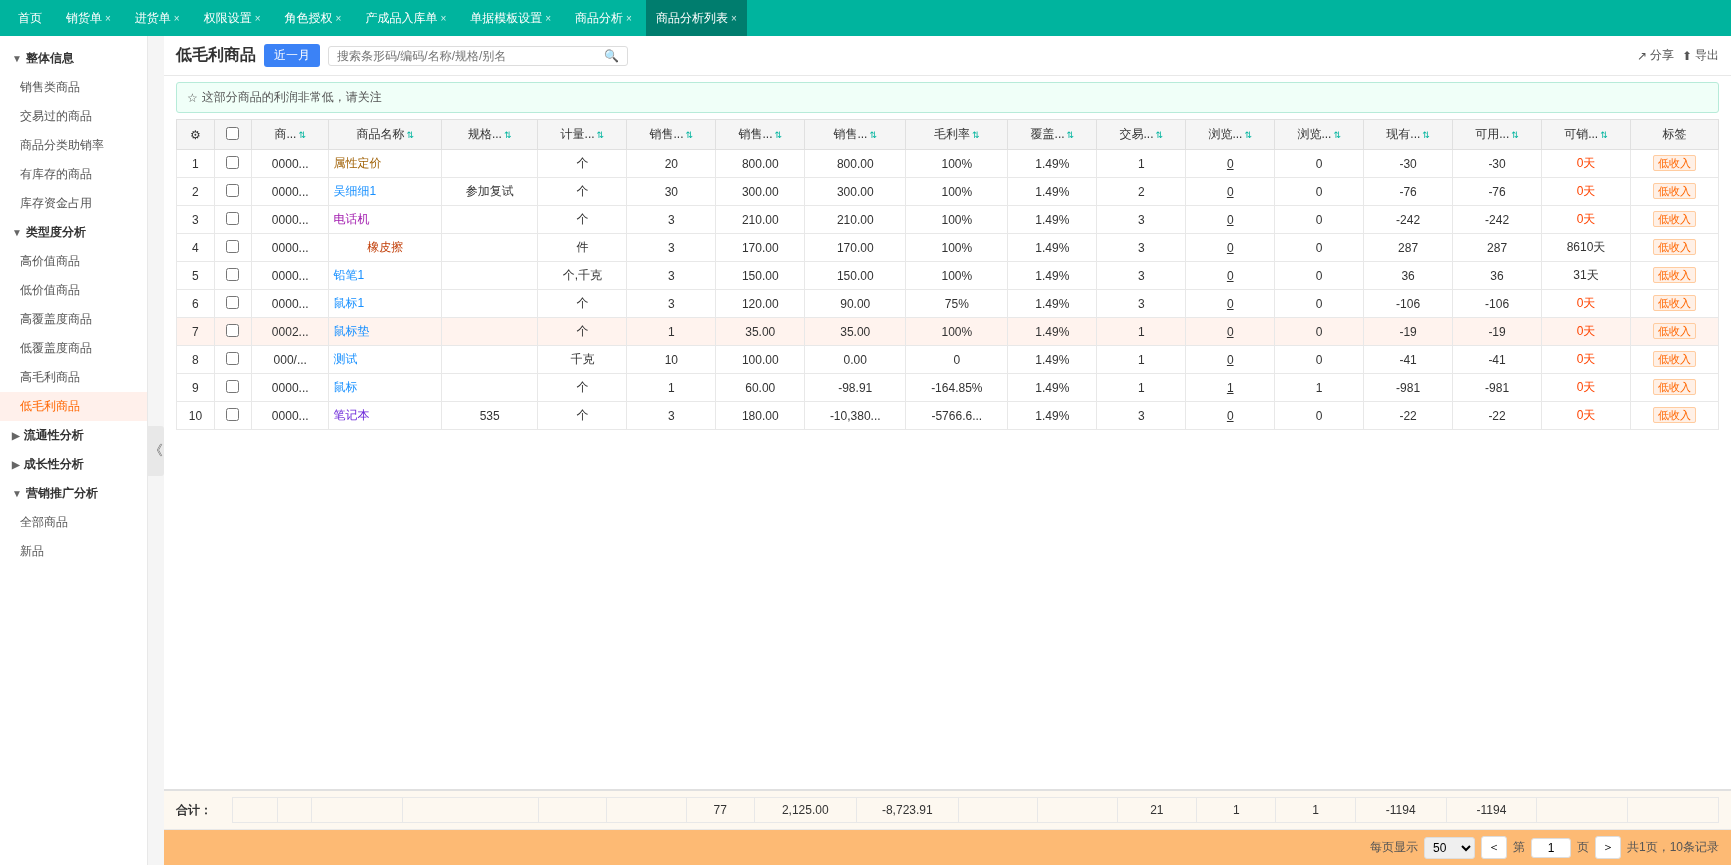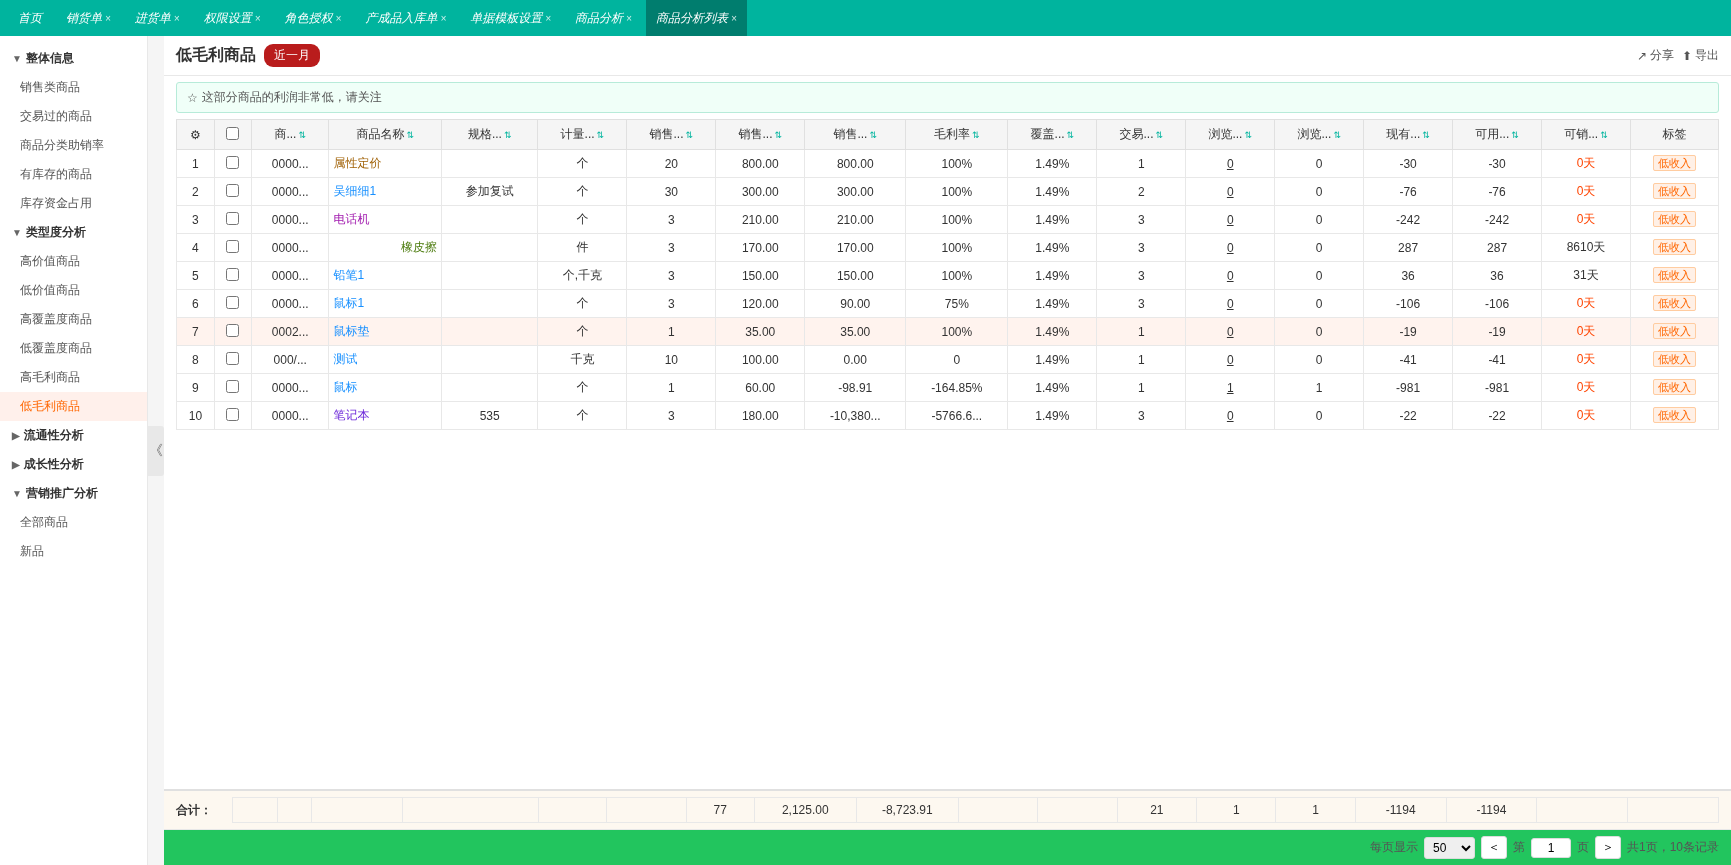--- a/index.html
+++ b/index.html
@@ -7,21 +7,20 @@
 
     
     .top-nav {
       background: #00b49e;
       display: flex;
       align-items: center;
       height: 36px;
       padding: 0 8px;
       color: #fff;
       gap: 4px;
-      font-style: italic;
     }
     .nav-item {
       padding: 0 10px;
       height: 36px;
       display: flex;
       align-items: center;
       cursor: pointer;
       color: #fff;
       font-size: 13px;
       white-space: nowrap;
@@ -75,24 +74,24 @@
       padding: 8px 12px;
       border-bottom: 1px solid #e8e8e8;
       gap: 8px;
     }
     .page-title {
       font-size: 16px;
       font-weight: bold;
       color: #333;
     }
     .period-btn {
-      background: #b91c1c;
+      background: #3b82f6;
       color: #fff;
       border: none;
-      border-radius: 9px;
+      border-radius: 3px;
       padding: 3px 10px;
       cursor: pointer;
       font-size: 12px;
     }
     .search-box {
       display: flex;
       align-items: center;
       border: 1px solid #ddd;
       border-radius: 3px;
       padding: 2px 8px;
@@ -198,21 +197,21 @@
     
     .pagination-bar {
       display: flex;
       align-items: center;
       justify-content: flex-end;
       padding: 6px 12px;
       border-top: 1px solid #e8e8e8;
       gap: 6px;
       font-size: 12px;
       color: #555;
-      background: #22c55e;
+      background: #fdba74;
     }
     .page-size-select {
       border: 1px solid #ddd;
       border-radius: 3px;
       padding: 2px 4px;
       font-size: 12px;
     }
     .page-btn {
       border: 1px solid #ddd;
       background: #fff;
@@ -357,20 +356,24 @@
     </div>
   </div>
 
   <button class="collapse-btn">《</button>
 
   <div class="content-area">
 
     <div class="page-header">
       <span class="page-title">低毛利商品</span>
       <button class="period-btn">近一月</button>
+      <div class="search-box">
+        <input type="text" placeholder="搜索条形码/编码/名称/规格/别名" style="">
+        <span class="search-icon">🔍</span>
+      </div>
       <div class="header-actions">
         <div class="action-btn">
           <span>↗</span>
           <span>分享</span>
         </div>
         <div class="action-btn">
           <span>⬆</span>
           <span>导出</span>
         </div>
       </div>
@@ -463,21 +466,21 @@
     <td>0</td>
     <td>-242</td>
     <td>-242</td>
     <td style="color:#ff4400;">0天</td>
     <td><span class="tag-low-income">低收入</span></td>
   </tr>
             <tr>
     <td>4</td>
     <td><input type="checkbox" style=""></td>
     <td>0000...</td>
-    <td style="text-align:right; color:#4d7c0f; cursor:pointer;">橡皮擦</td>
+    <td style="text-align:center; color:#c2410c; cursor:pointer;">橡皮擦</td>
     <td></td>
     <td>件</td>
     <td>3</td>
     <td>170.00</td>
     <td>170.00</td>
     <td>100%</td>
     <td>1.49%</td>
     <td>3</td>
     <td class="underline">0</td>
     <td>0</td>

